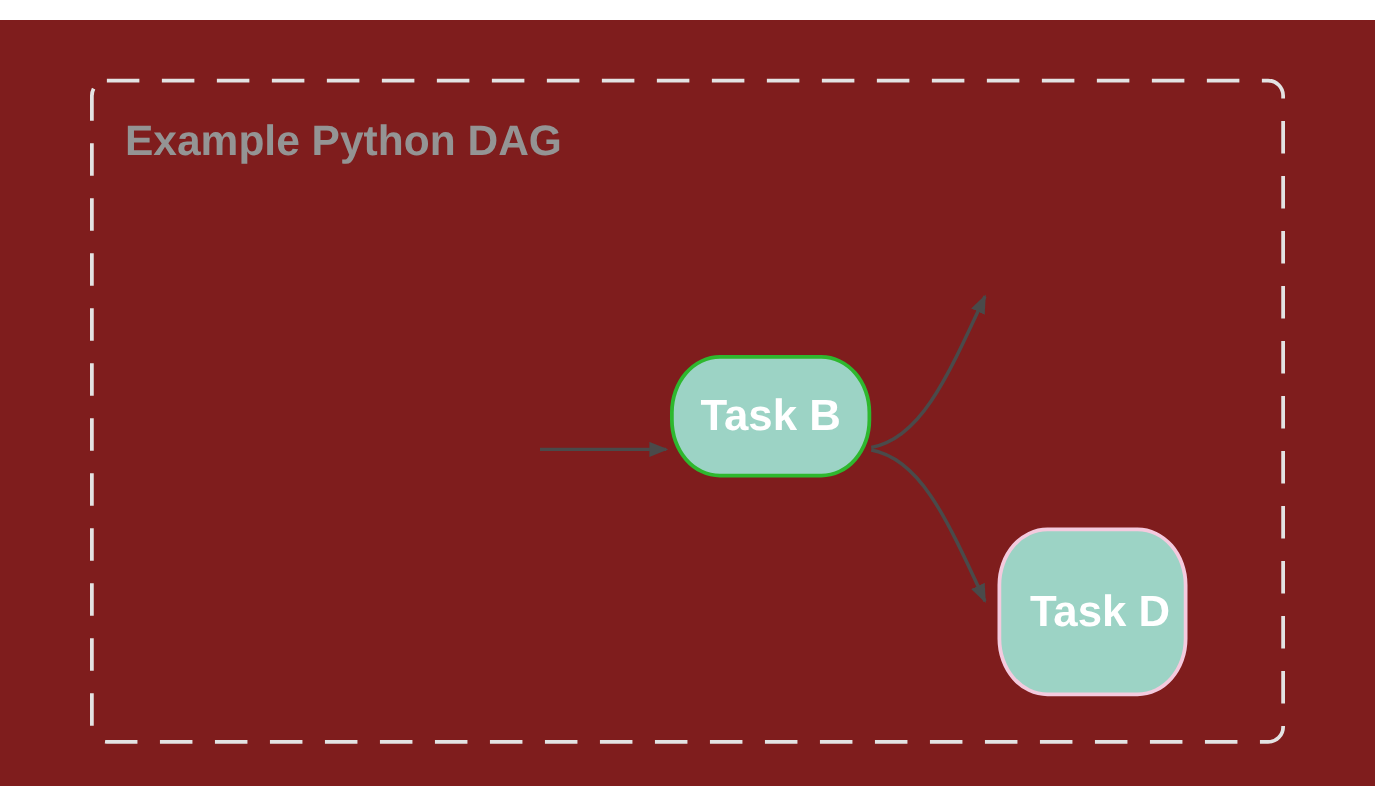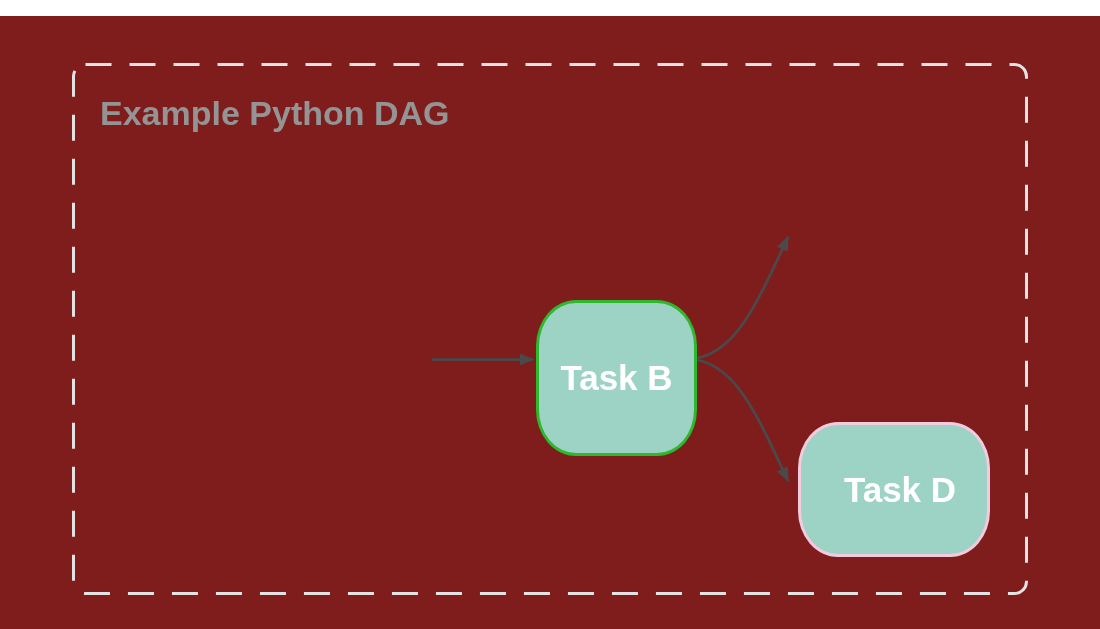--- a/index.html
+++ b/index.html
@@ -40,23 +40,23 @@
     border-radius: 40px / 46px;
     display: flex;
     align-items: center;
     justify-content: center;
     color: #ffffff;
     font-size: 35px;
     font-weight: bold;
     white-space: nowrap;
   }
   .node-a { left: 270px; top: 276px; width: 162px; height: 132px; }
-  .node-b { left: 536px; top: 284px; width: 161px; height: 156px; text-align: center; }
+  .node-b { left: 536px; top: 268px; width: 161px; height: 98px; text-align: center; }
   .node-c { left: 798px; top: 143px; width: 162px; height: 134px; }
-  .node-d { left: 798px; top: 406px; width: 192px; height: 135px; border-color: #f4cade; padding-left: 12px; }
+  .node-d { left: 798px; top: 406px; width: 152px; height: 135px; border-color: #f4cade; padding-left: 12px; }
 </style>
 </head>
 <body>
 
 <div class="stage">
 
   <svg class="layer" viewBox="0 0 1100 629">
     <defs>
       <marker id="arrowhead" markerUnits="userSpaceOnUse" markerWidth="15" markerHeight="12" refX="13.5" refY="6" orient="auto">
         <path d="M0,0 L15,6 L0,12 Z" fill="#4a4a4a"></path>

